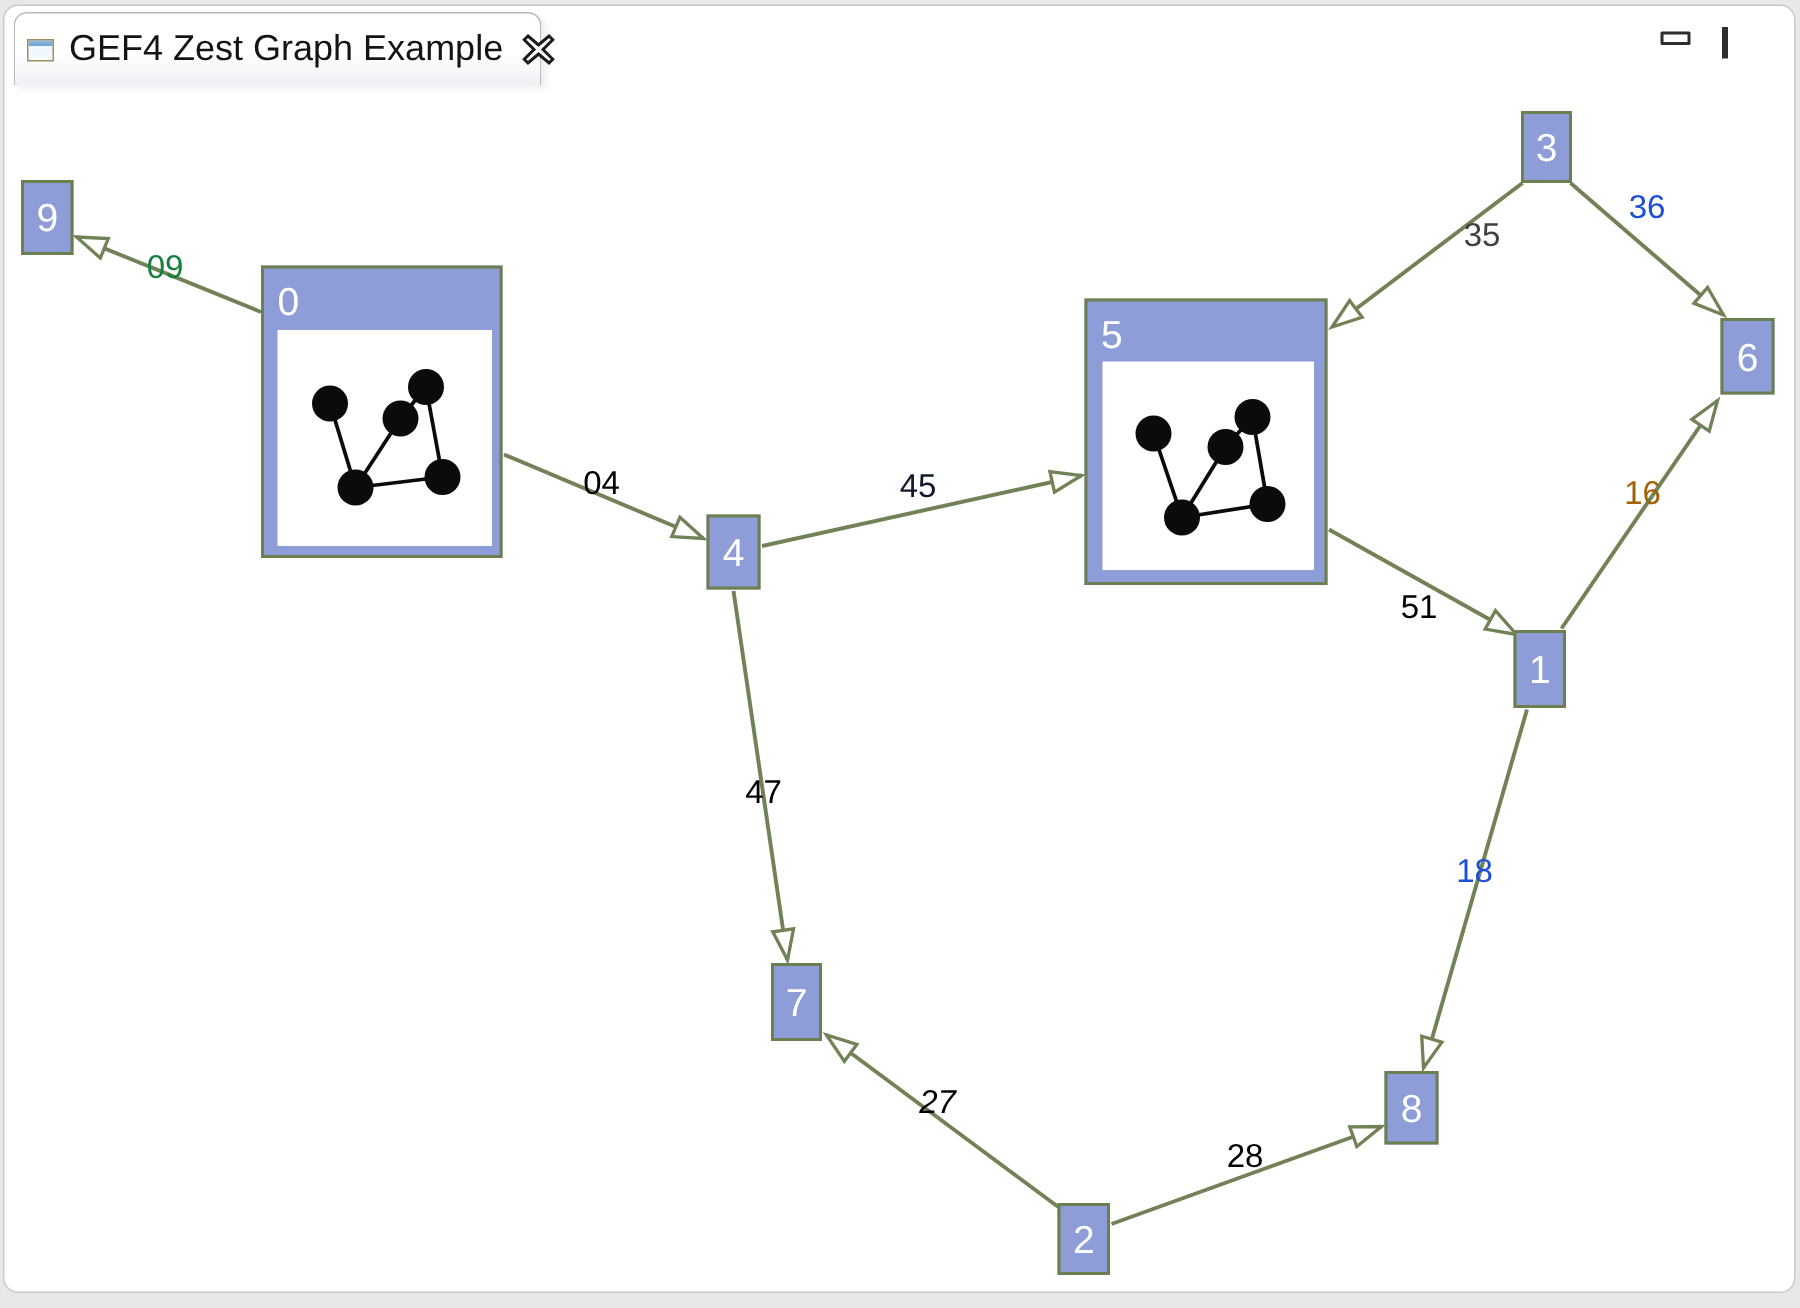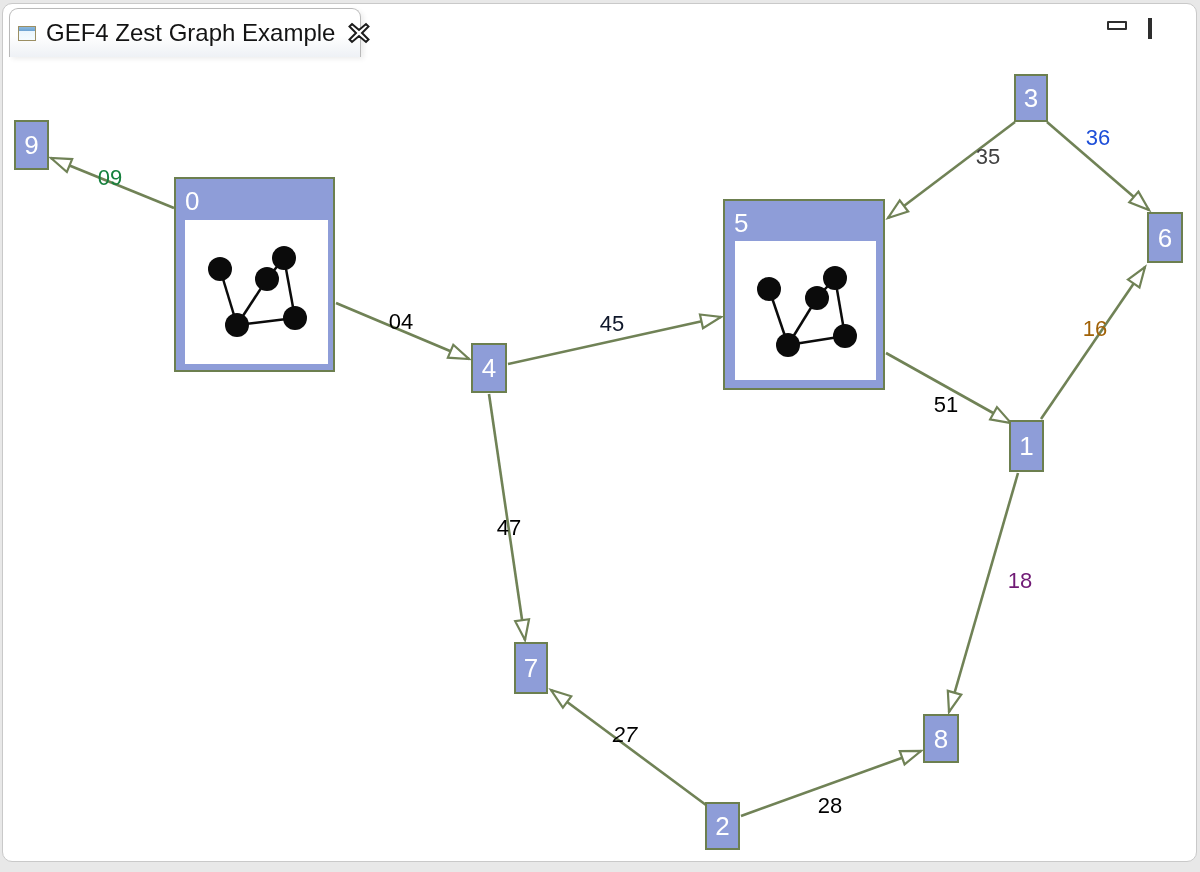--- a/index.html
+++ b/index.html
@@ -102,24 +102,24 @@
       <line x1="706" y1="805" x2="551" y2="690" stroke="#708256" stroke-width="2.6" marker-end="url(#arrow)"></line>
       <line x1="741" y1="816" x2="921" y2="751" stroke="#708256" stroke-width="2.6" marker-end="url(#arrow)"></line>
     </svg>
 <div class="edge-label" style="left: 110px; top: 178px; color: #15803d;">09</div>
     <div class="edge-label" style="left: 401px; top: 322px; color: rgb(0, 0, 0);">04</div>
     <div class="edge-label" style="left: 612px; top: 324px; color: #0f172a;">45</div>
     <div class="edge-label" style="left: 948px; top: 157px; color: #404040; margin-left: 40px;">35</div>
     <div class="edge-label" style="left: 1098px; top: 138px; color: #1d4ed8;">36</div>
     <div class="edge-label" style="left: 946px; top: 379px; color: rgb(0, 0, 0); margin-top: 26px;">51</div>
     <div class="edge-label" style="left: 1095px; top: 329px; color: #a16207;">16</div>
-    <div class="edge-label" style="left: 983px; top: 581px; color: #701a75; margin-left: 37px;">18</div>
+    <div class="edge-label" style="left: 983px; top: 581px; color: #1d4ed8;">18</div>
     <div class="edge-label" style="left: 509px; top: 528px; color: rgb(0, 0, 0);">47</div>
     <div class="edge-label" style="left: 625px; top: 735px; color: rgb(0, 0, 0); font-style: italic;">27</div>
-    <div class="edge-label" style="left: 830px; top: 806px; color: rgb(0, 0, 0);">28</div>
+    <div class="edge-label" style="left: 830px; top: 771px; color: rgb(0, 0, 0);">28</div>
     <div class="node" style="left: 14px; top: 120px; width: 35px; height: 50px; color: rgb(255, 255, 255);">
       <span>9</span>
     </div>
     <div class="node" style="left: 1014px; top: 74px; width: 34px; height: 48px; color: rgb(255, 255, 255);">
       <span>3</span>
     </div>
     <div class="node" style="left: 1147px; top: 212px; width: 36px; height: 51px; color: rgb(255, 255, 255);">
       <span>6</span>
     </div>
     <div class="node" style="left: 471px; top: 343px; width: 36px; height: 50px; color: rgb(255, 255, 255);">

